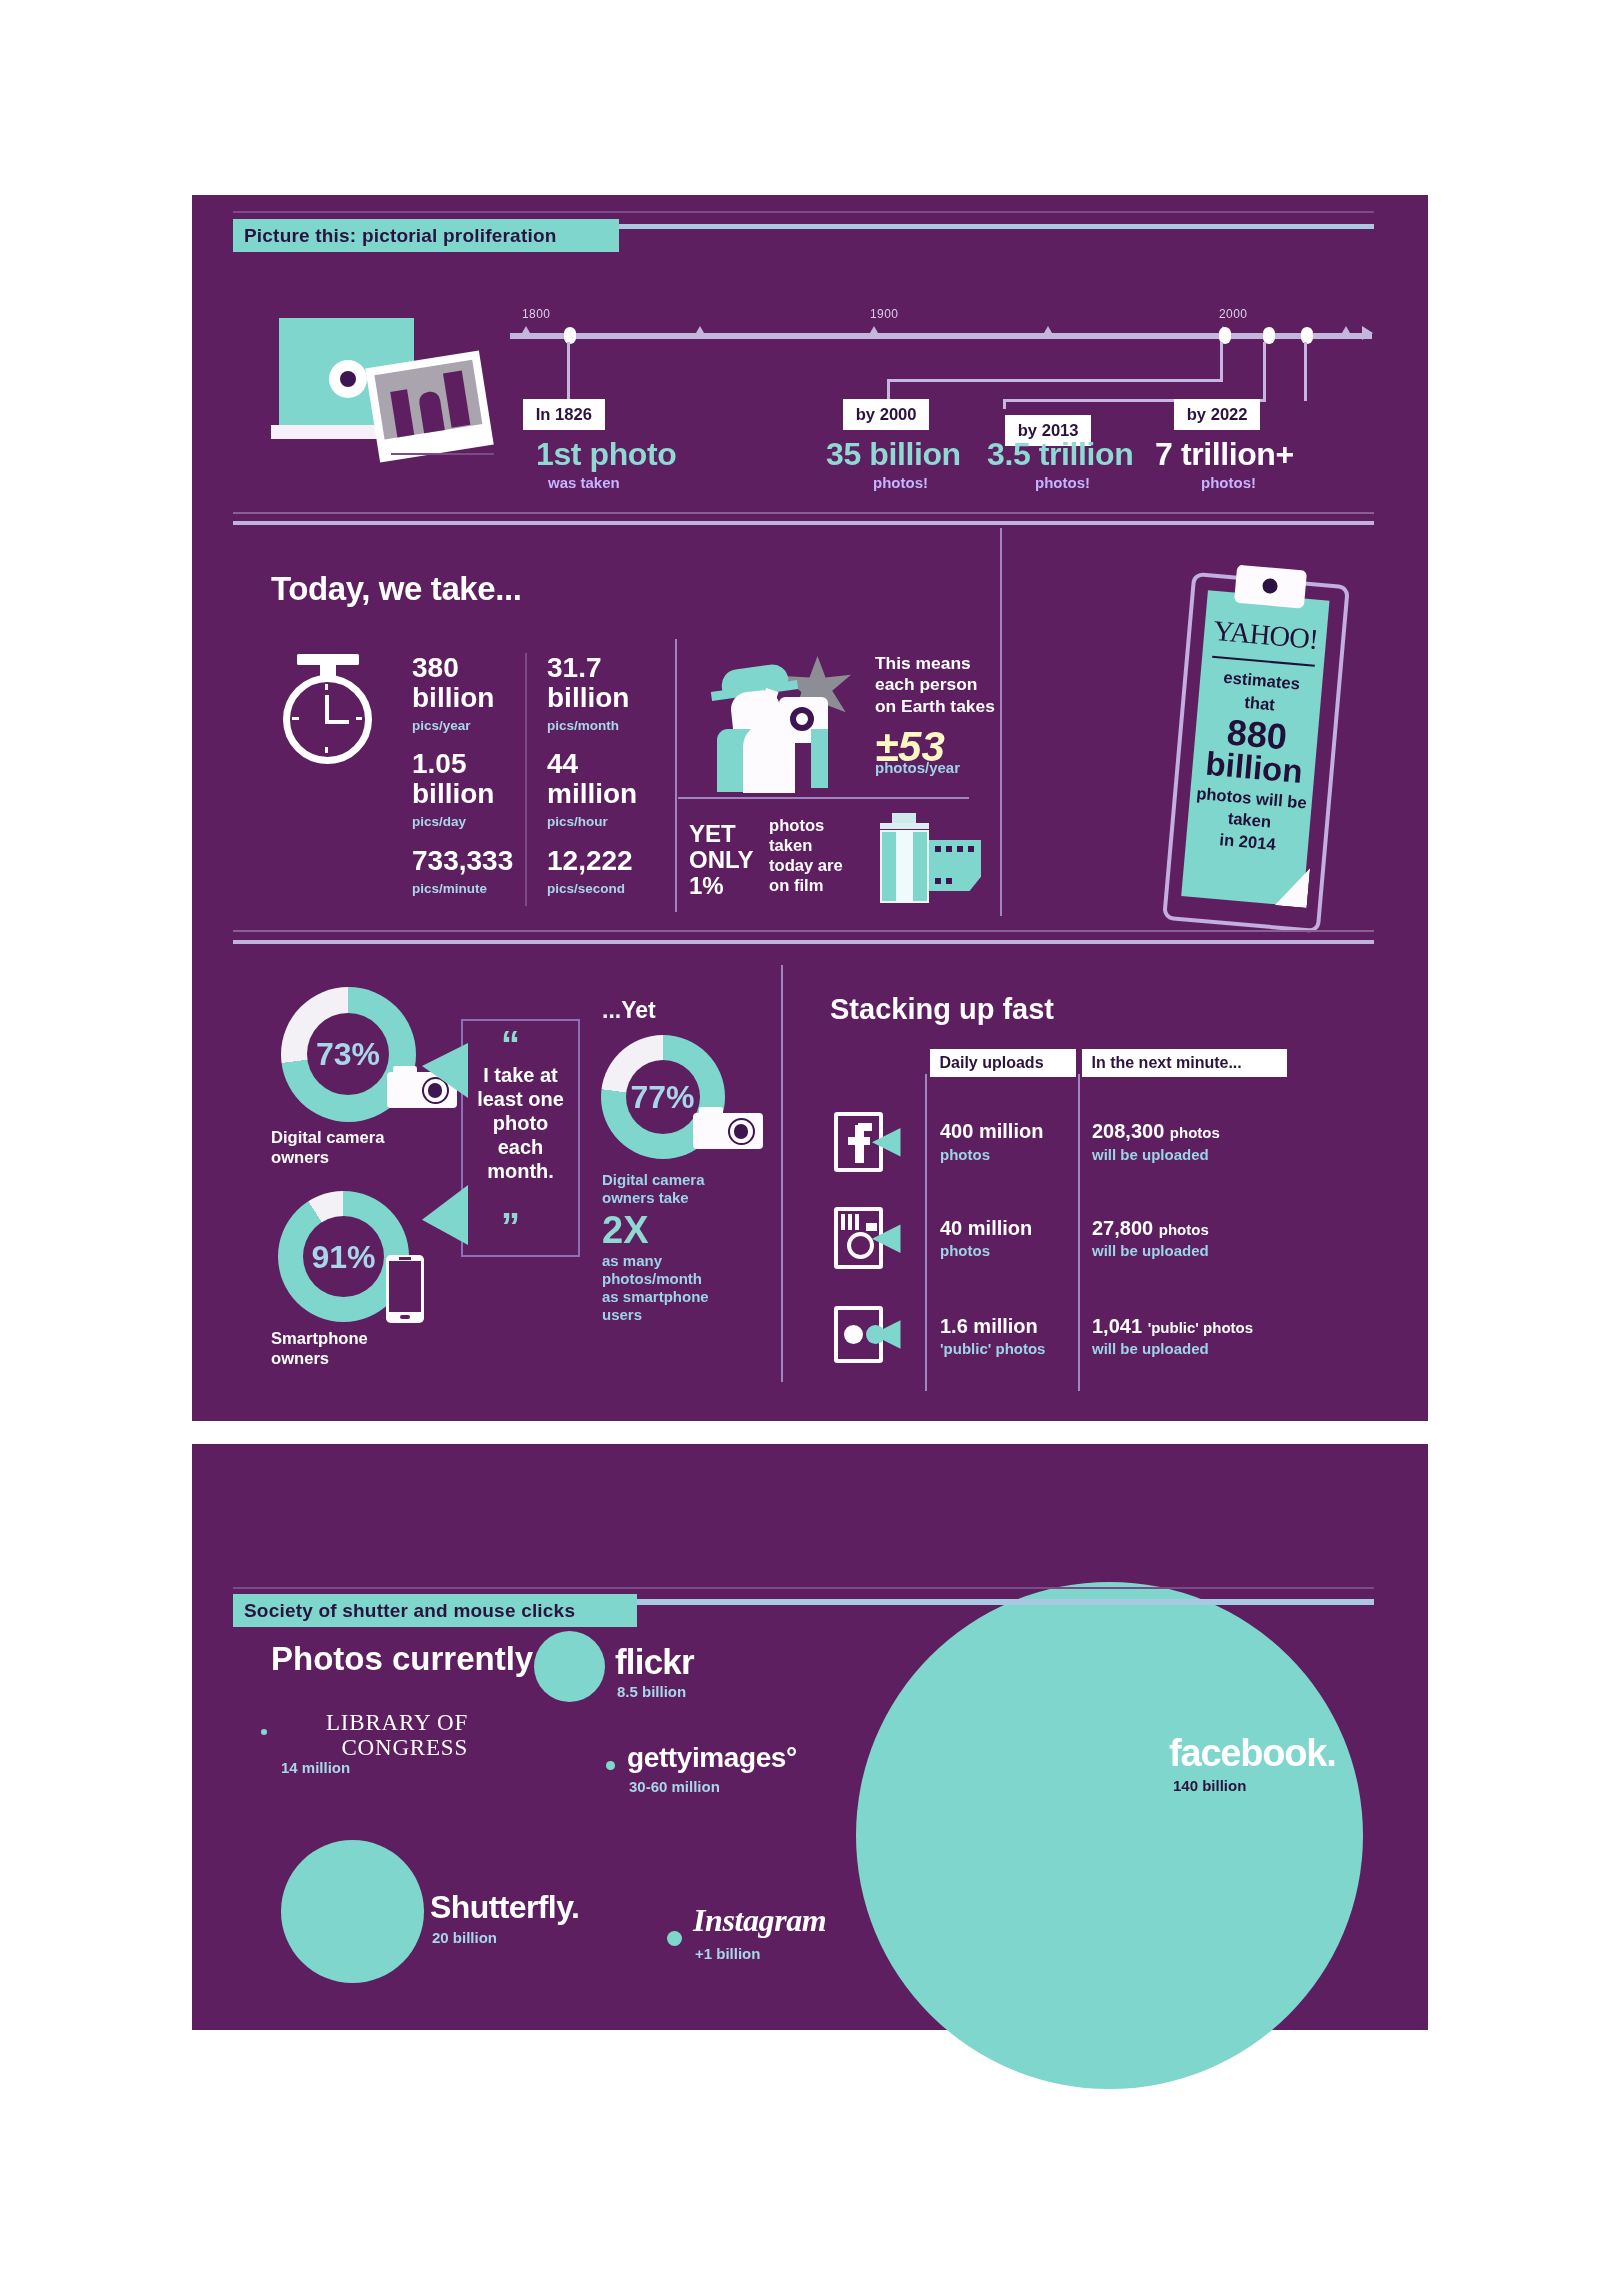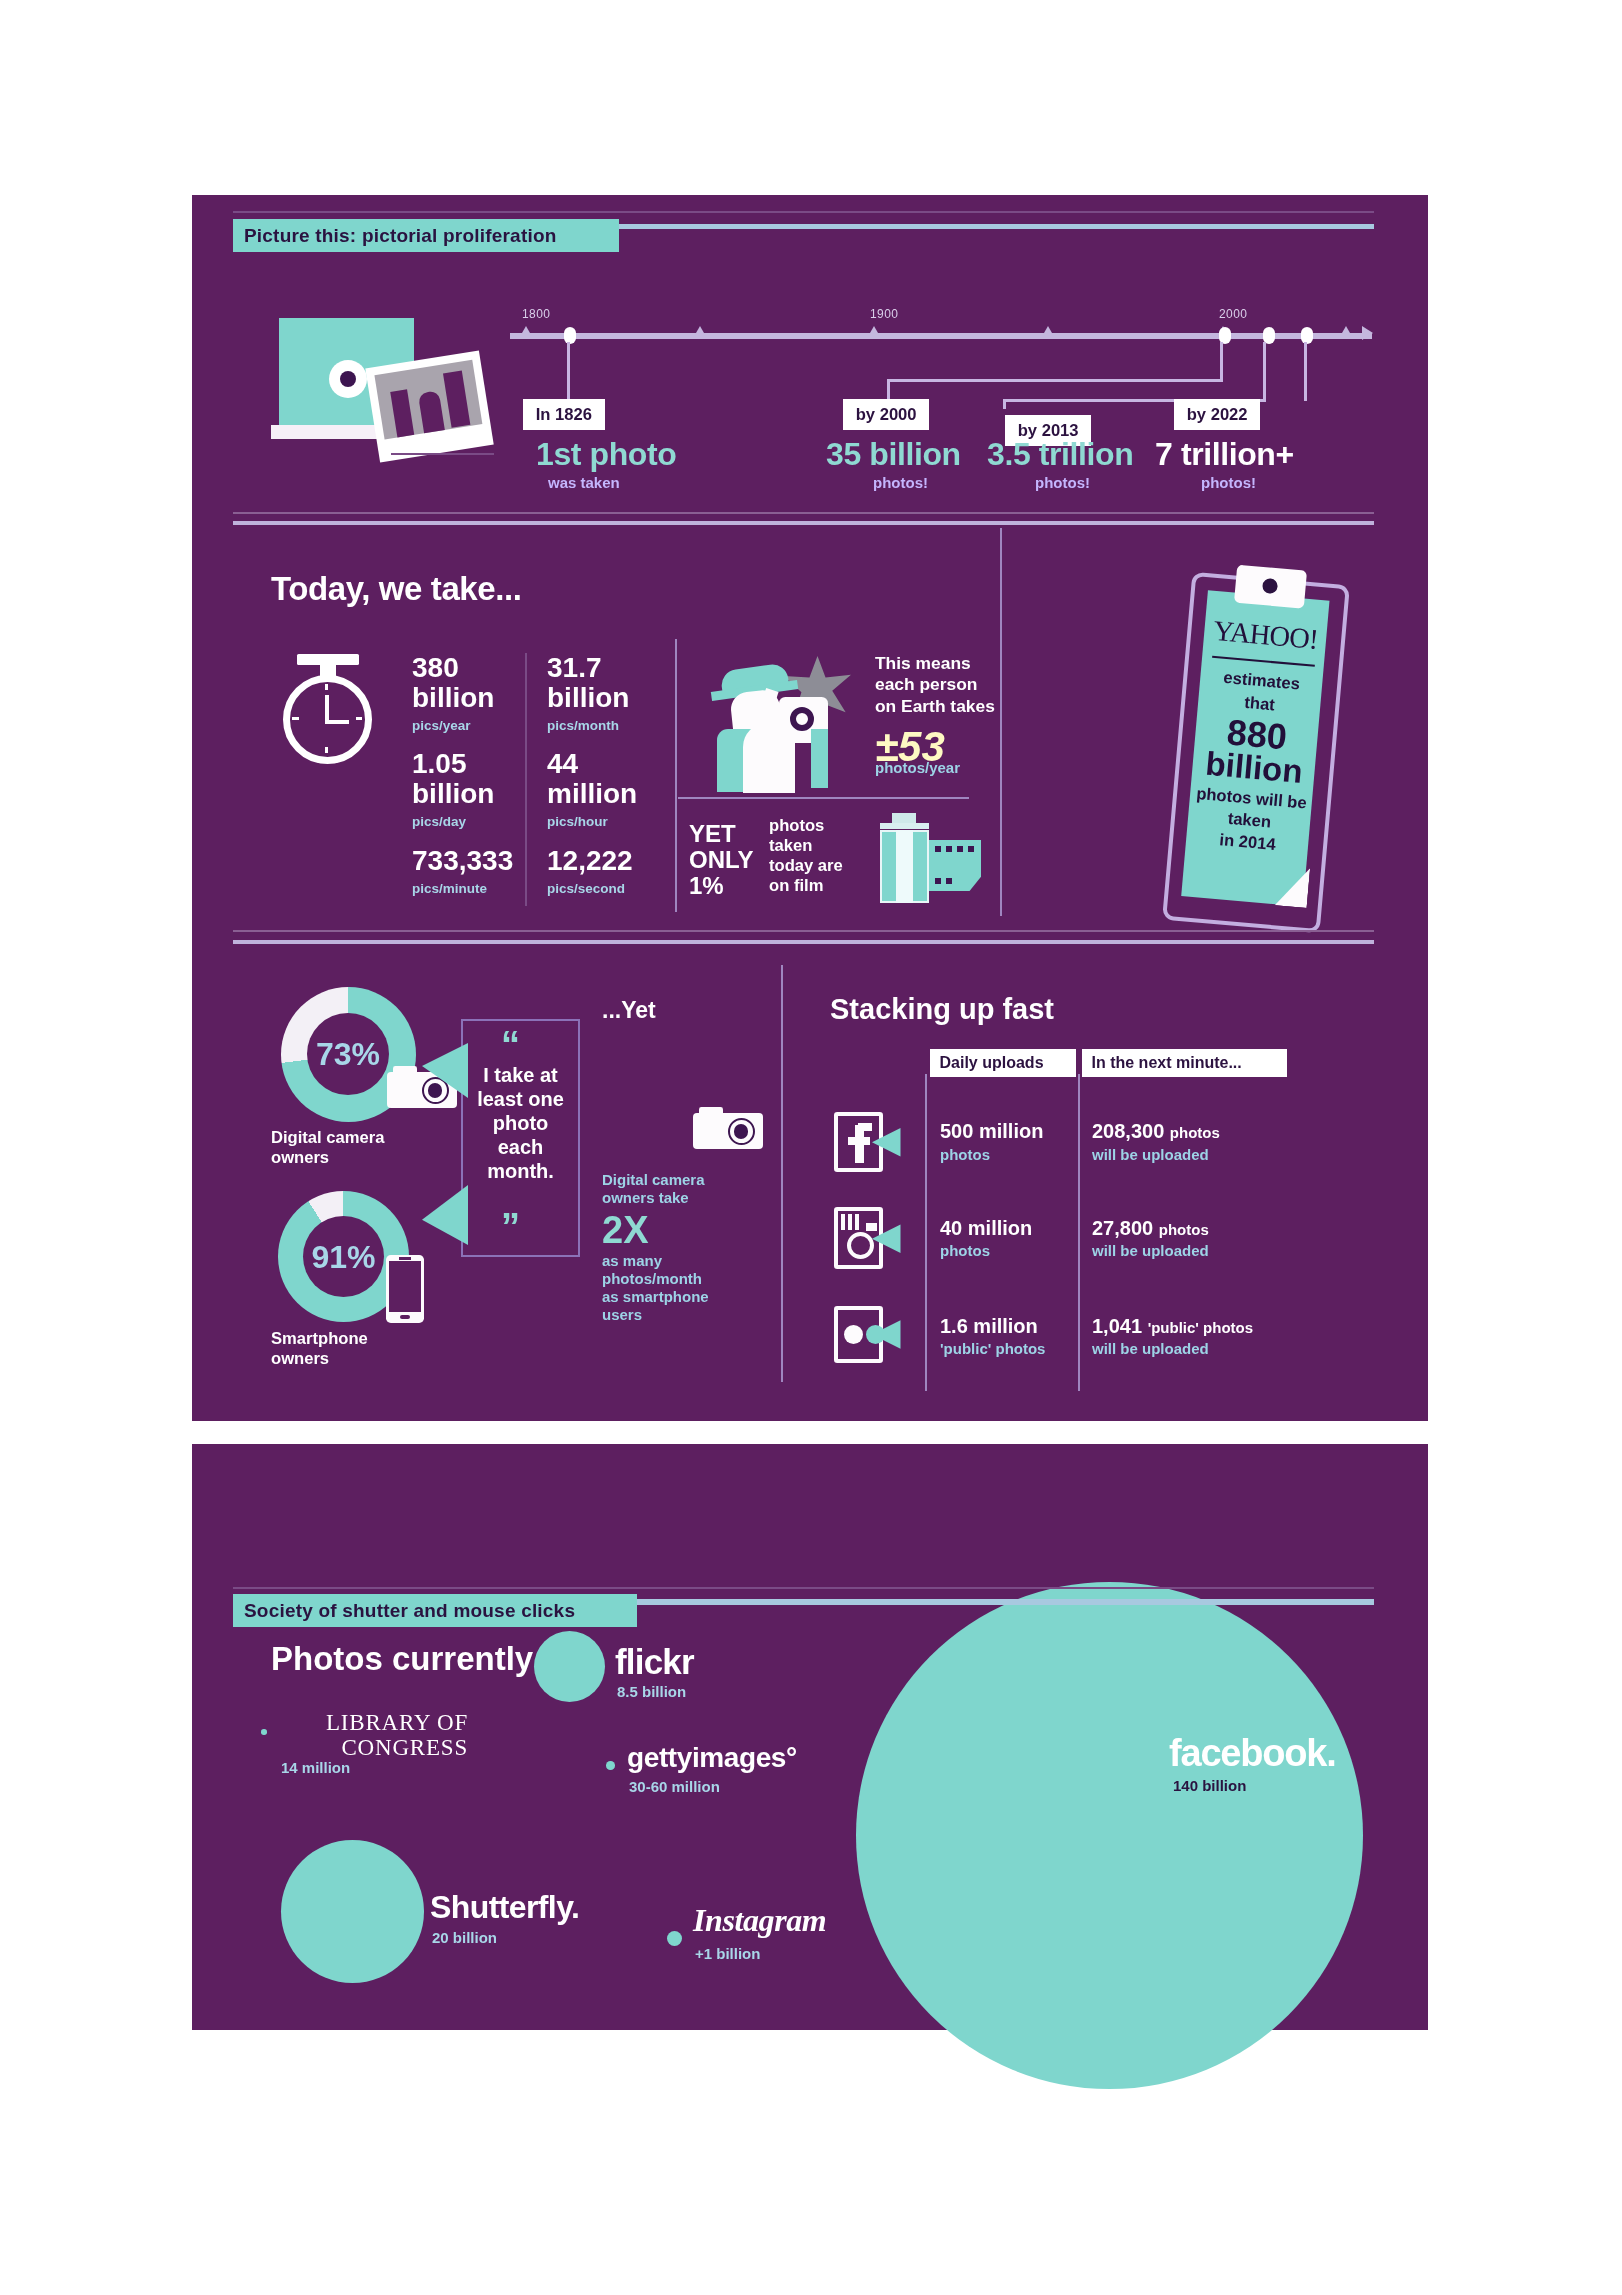--- a/index.html
+++ b/index.html
@@ -256,20 +256,25 @@
 owners</div>
 
     <div style="position:absolute;left:269px;top:824px;width:119px;height:238px;border:2.4px solid #8b72b8;box-sizing:border-box;"></div>
     <div style="position:absolute;left:230px;top:848px;width:46px;height:55px;background:#7fd6cd;clip-path:polygon(100% 0,100% 100%,0 42%);"></div>
     <div style="position:absolute;left:230px;top:990px;width:46px;height:60px;background:#7fd6cd;clip-path:polygon(100% 0,100% 100%,0 58%);"></div>
     <div class="qmark" style="left:309px;top:838px;">“</div>
     <div style="position:absolute;left:276px;top:868px;width:105px;text-align:center;color:#fff;font-weight:bold;font-size:20px;line-height:24px;">I take at least one photo each month.</div>
     <div class="qmark" style="left:309px;top:1020px;">”</div>
 
     <div style="position:absolute;left:410px;top:802px;color:#fff;font-weight:bold;font-size:23px;">...Yet</div>
+    <div style="position:absolute;left:409px;top:840px;width:124px;height:124px;border-radius:50%;
+         background:conic-gradient(from 0deg, #7fd6cd 0turn 0.77turn, #f3f0f6 0.77turn 1turn);">
+      <div style="position:absolute;left:24.6px;top:24.6px;width:74px;height:74px;border-radius:50%;background:#5d1f60;"></div>
+      <div class="dpct" style="left:26px;top:44px;width:71px;text-align:center;">77%</div>
+    </div>
     <div style="position:absolute;left:501px;top:912px;width:70px;height:43px;">
       <div style="position:absolute;left:0;top:6.3px;width:70px;height:36px;background:#fdfbfd;border-radius:4px;"></div>
       <div style="position:absolute;left:6.3px;top:0px;width:24px;height:9.5px;background:#fdfbfd;border-radius:2.4px;"></div>
       <div style="position:absolute;left:35px;top:11px;width:27px;height:27px;border-radius:50%;background:#fdfbfd;border:2.4px solid #3d1550;box-sizing:border-box;"></div>
       <div style="position:absolute;left:41px;top:17.4px;width:14.3px;height:14.3px;border-radius:50%;background:#3d1550;"></div>
     </div>
     <div style="position:absolute;left:410px;top:976px;color:#9dd3e6;font-weight:bold;font-size:15px;line-height:18px;white-space:pre-line;">Digital camera
 owners take</div>
     <div style="position:absolute;left:410px;top:1014px;color:#8fd9d2;font-weight:bold;font-size:38px;">2X</div>
     <div style="position:absolute;left:410px;top:1057px;color:#9dd3e6;font-weight:bold;font-size:15px;line-height:18px;white-space:pre-line;">as many
@@ -287,21 +292,21 @@
     <div class="vrule" style="left:733px;top:879px;height:317px;background:#9f86c0;"></div>
     <div class="vrule" style="left:886px;top:879px;height:317px;background:#9f86c0;"></div>
 
     <div style="position:absolute;left:642px;top:917px;width:67px;height:60px;">
       <div style="position:absolute;left:0;top:0;width:49px;height:60px;border:4px solid #fdfbfd;box-sizing:border-box;border-radius:3.2px;"></div>
       <div style="position:absolute;left:20.6px;top:12.7px;width:9.5px;height:38px;background:#fdfbfd;"></div>
       <div style="position:absolute;left:14.3px;top:25px;width:22px;height:8px;background:#fdfbfd;"></div>
       <div style="position:absolute;left:24px;top:11px;width:14.3px;height:8px;background:#fdfbfd;"></div>
       <div style="position:absolute;left:38px;top:16px;width:28.5px;height:28.5px;background:#7fd6cd;clip-path:polygon(100% 0,100% 100%,0 50%);"></div>
     </div>
-    <div class="cellmain" style="left:748px;top:925px;">500 million</div>
+    <div class="cellmain" style="left:748px;top:925px;">400 million</div>
     <div class="cellsub" style="left:748px;top:951px;">photos</div>
     <div class="cellmain" style="left:900px;top:925px;">
       <span>208,300</span>
       <span class="sm">photos</span>
     </div>
     <div class="cellsub" style="left:900px;top:951px;">will be uploaded</div>
 
     <div style="position:absolute;left:642px;top:1012px;width:67px;height:62px;">
       <div style="position:absolute;left:0;top:0;width:49px;height:62px;border:4px solid #fdfbfd;box-sizing:border-box;border-radius:3.2px;"></div>
       <div style="position:absolute;left:7.1px;top:7.1px;width:4px;height:16px;background:#fdfbfd;"></div>

